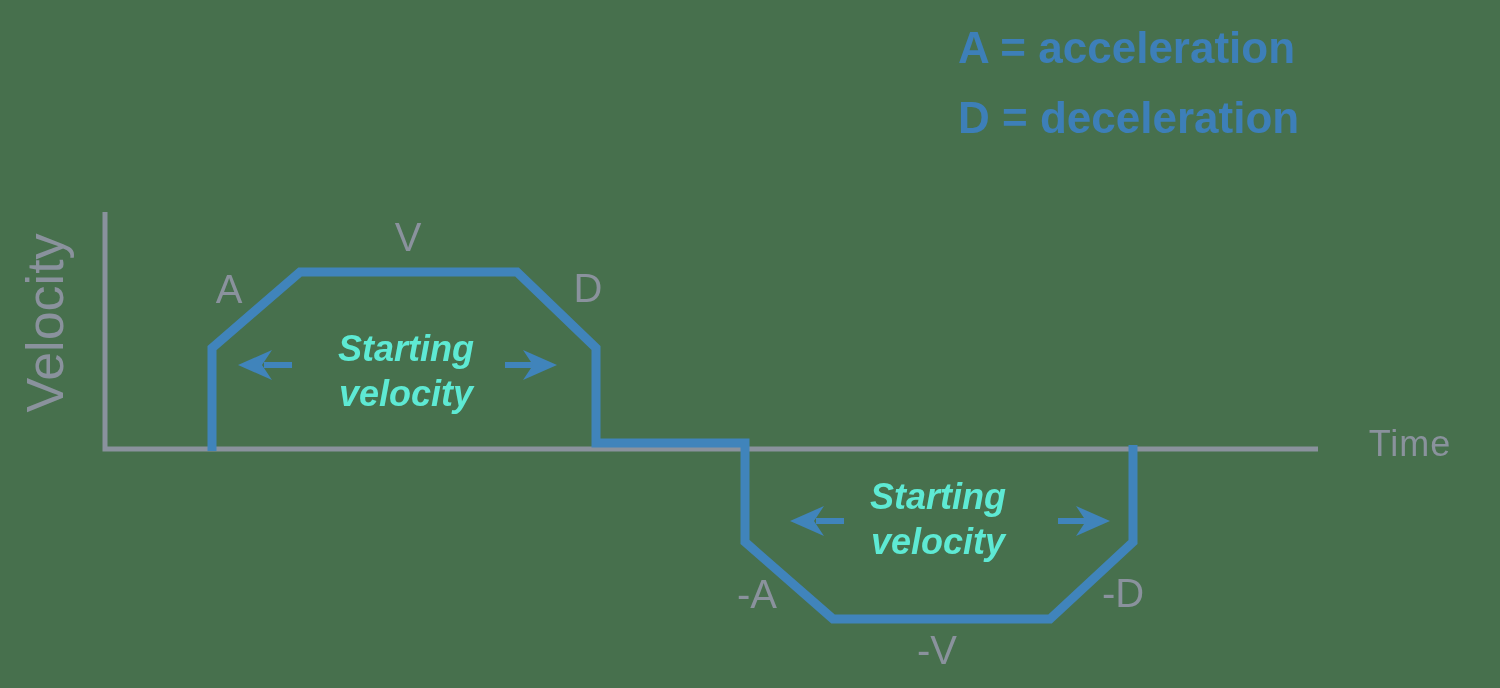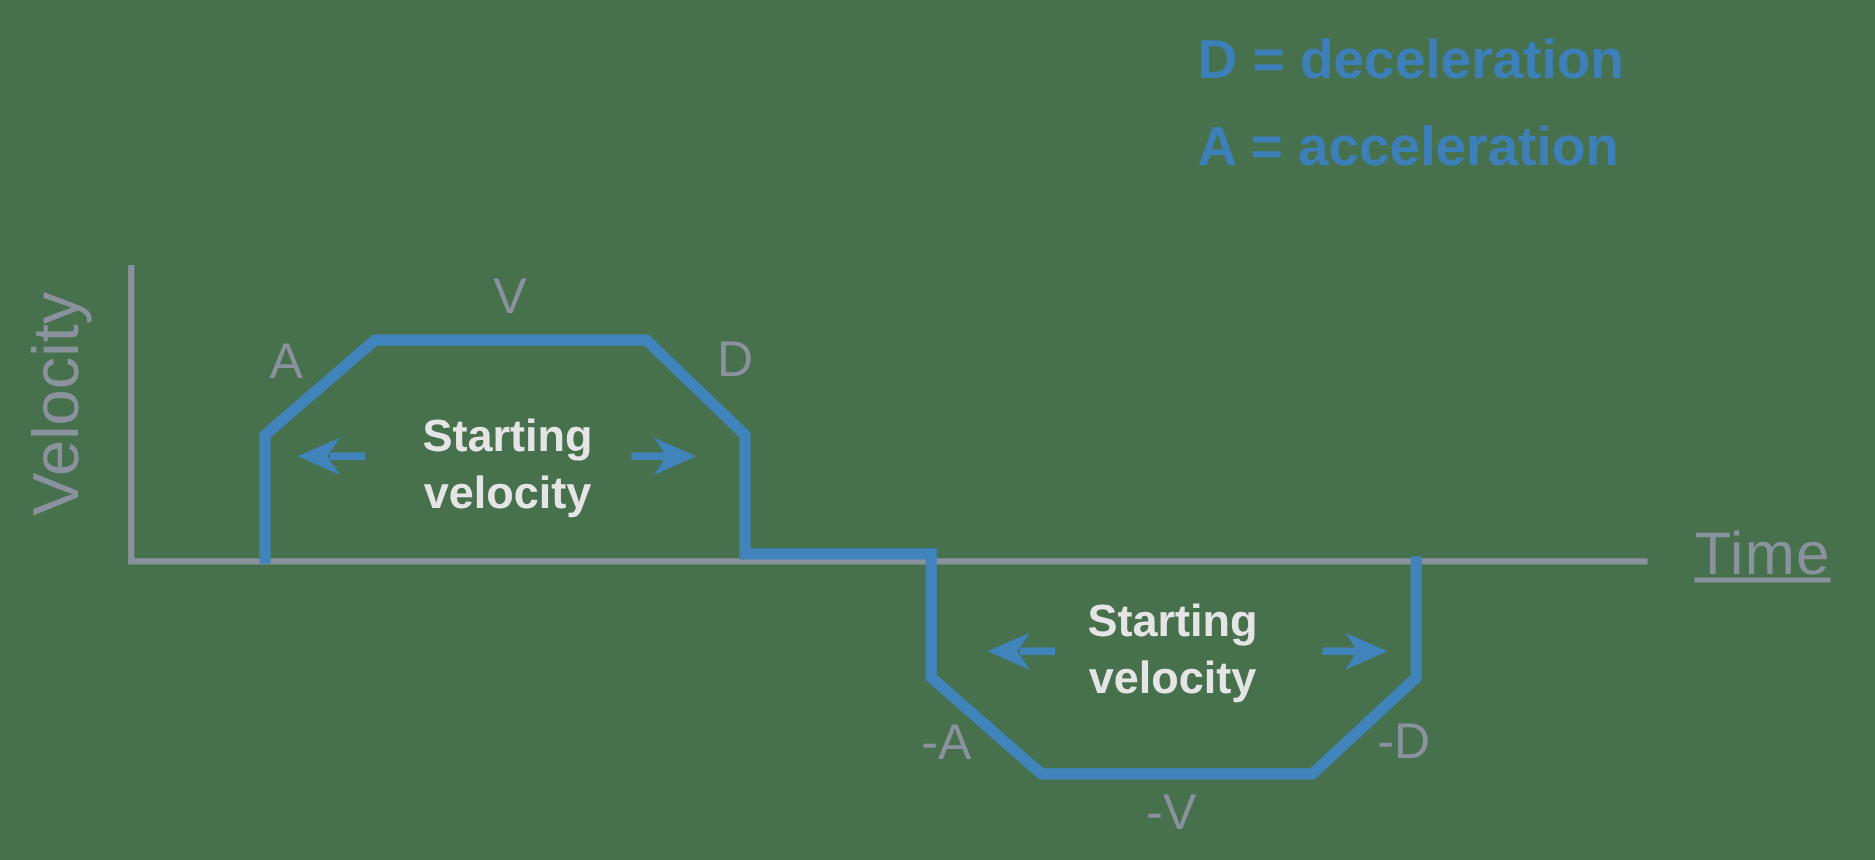--- a/index.html
+++ b/index.html
@@ -11,34 +11,35 @@
     font-family:"Liberation Sans", sans-serif;
   }
   .diagram-svg{position:absolute;left:0;top:0;}
   .lbl{
     position:absolute;
     transform:translate(-50%,-50%);
     color:#8a929d;
     white-space:nowrap;
     line-height:1;
   }
-  .axis-label{font-size:48px;letter-spacing:1px;text-decoration:underline;}
+  .axis-label{font-size:36px;letter-spacing:1px;}
   .y-axis-label{
     transform:translate(-50%,-50%) rotate(-90deg);
     font-size:52px;
   }
   .point-label{font-size:40px;}
   .note{
     position:absolute;
     transform:translate(-50%,-50%);
-    color:#e5e5e5;
+    color:#5eead4;
     font-size:36px;
     font-weight:600;
     line-height:45px;
     text-align:center;
+    font-style:italic;
   }
   .legend{
     position:absolute;
     left:958px;top:13px;
     color:#3d7fb8;
     font-size:44px;
     font-weight:bold;
     line-height:70px;
     white-space:nowrap;
   }
@@ -69,22 +70,22 @@
       <polygon points="790,521 824,506 814,521 824,536" fill="#4084bb"></polygon>
     </g>
 
     <g>
       <line x1="1058" y1="521" x2="1086" y2="521" stroke="#4084bb" stroke-width="6"></line>
       <polygon points="1110,521 1076,506 1086,521 1076,536" fill="#4084bb"></polygon>
     </g>
   </svg>
 
   <div class="legend">
+    <div>A = acceleration</div>
     <div>D = deceleration</div>
-    <div>A = acceleration</div>
   </div>
 
   <div class="lbl y-axis-label" style="left:45px;top:323px;">Velocity</div>
   <div class="lbl axis-label" style="left:1410px;top:444px;">Time</div>
 
   <div class="lbl point-label" style="left:229px;top:289px;">A</div>
   <div class="lbl point-label" style="left:408px;top:237px;">V</div>
   <div class="lbl point-label" style="left:588px;top:288px;">D</div>
   <div class="note" style="left:406px;top:371px;">
     <div>Starting</div>

